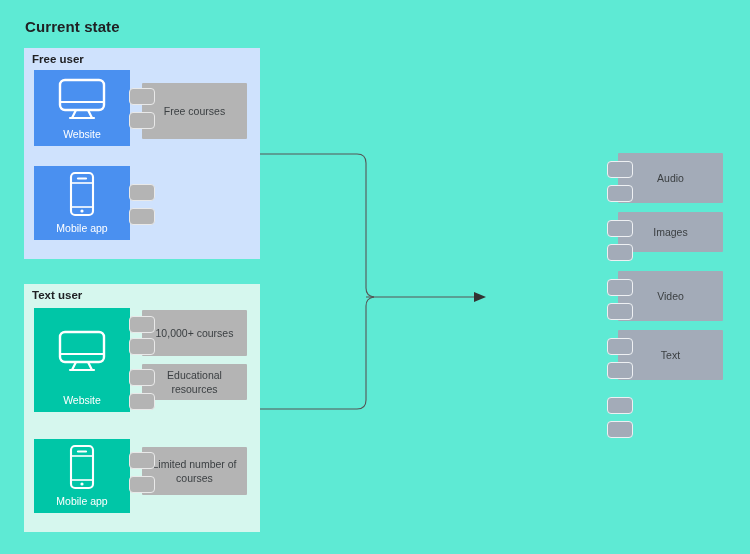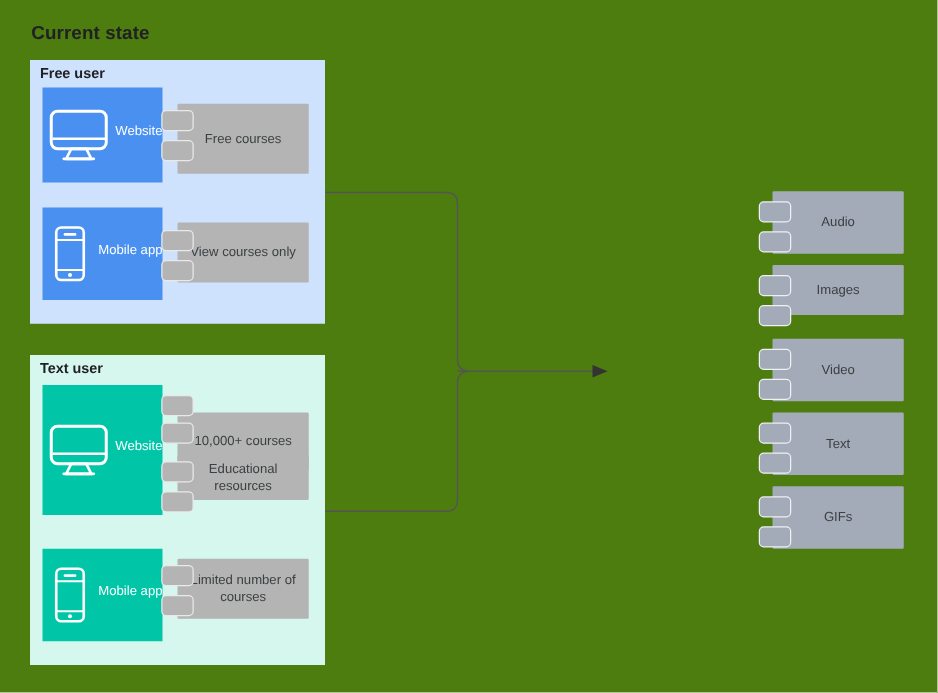--- a/index.html
+++ b/index.html
@@ -8,21 +8,21 @@
     background: #ffffff;
   }
   body {
     font-family: "Liberation Sans", sans-serif;
     -webkit-font-smoothing: antialiased;
   }
   #canvas {
     position: relative;
     width: 750px;
     height: 554px;
-    background: #4d7c0f;
+    background: #5eead4;
     overflow: hidden;
   }
 
   
   .page-title {
     position: absolute;
     left: 25px;
     top: 18px;
     font-size: 15px;
     font-weight: bold;
@@ -56,21 +56,21 @@
     font-size: 11.5px;
     font-weight: bold;
     color: #202124;
   }
 
   
   .device {
     position: absolute;
     box-sizing: border-box;
     display: flex;
-    flex-direction: row;
+    flex-direction: column;
     align-items: center;
     justify-content: flex-end;
     color: #ffffff;
     z-index: 3;
   }
   .device.blue   { background: #4a90f0; }
   .device.teal   { background: #00c6a7; }
   .device-label {
     font-size: 10.5px;
     line-height: 12px;
@@ -190,43 +190,40 @@
         <line x1="12" y1="7.5" x2="20" y2="7.5" stroke="#ffffff" stroke-width="2.2" stroke-linecap="round"></line>
         <line x1="5" y1="12" x2="27" y2="12" stroke="#ffffff" stroke-width="1.6"></line>
         <line x1="5" y1="36" x2="27" y2="36" stroke="#ffffff" stroke-width="1.6"></line>
         <circle cx="16" cy="40" r="1.6" fill="#ffffff"></circle>
       </svg>
     </div>
     <div class="device-label">Mobile app</div>
   </div>
   <div class="tab grey" style="left:129px; top:184px;"></div>
   <div class="tab grey" style="left:129px; top:208px;"></div>
-  <div class="note grey" style="left:142px; top:178px; width:105px; height:48px;">
-    <span>View courses only</span>
-  </div>
 
   <div class="group group-paid">
     <div class="group-label">Text user</div>
   </div>
 
   <div class="device teal" style="left:34px; top:308px; width:96px; height:104px;">
     <div class="device-icon">
       <svg width="52" height="44" viewBox="0 0 52 44" xmlns="http://www.w3.org/2000/svg">
         <rect x="4" y="3" width="44" height="30" rx="5" ry="5" fill="none" stroke="#ffffff" stroke-width="2.4"></rect>
         <line x1="5" y1="25" x2="47" y2="25" stroke="#ffffff" stroke-width="2"></line>
         <path d="M20 33 L16 41 L36 41 L32 33 Z" fill="none" stroke="#ffffff" stroke-width="2.2" stroke-linejoin="round"></path>
         <line x1="14" y1="41" x2="38" y2="41" stroke="#ffffff" stroke-width="2.2" stroke-linecap="round"></line>
       </svg>
     </div>
     <div class="device-label">Website</div>
   </div>
 
   <div class="tab grey" style="left:129px; top:316px;"></div>
   <div class="tab grey" style="left:129px; top:338px;"></div>
-  <div class="note grey" style="left:142px; top:310px; width:105px; height:46px;margin-top:20px;">
+  <div class="note grey" style="left:142px; top:310px; width:105px; height:46px;">
     <span>10,000+ courses</span>
   </div>
 
   <div class="tab grey" style="left:129px; top:369px;"></div>
   <div class="tab grey" style="left:129px; top:393px;"></div>
   <div class="note grey" style="left:142px; top:364px; width:105px; height:36px;">
     <span>Educational resources</span>
   </div>
 
   <div class="device teal" style="left:34px; top:439px; width:96px; height:74px;">
@@ -267,17 +264,14 @@
   </div>
 
   <div class="tab bgrey" style="left:607px; top:338px;"></div>
   <div class="tab bgrey" style="left:607px; top:362px;"></div>
   <div class="note bgrey" style="left:618px; top:330px; width:105px; height:50px;">
     <span>Text</span>
   </div>
 
   <div class="tab bgrey" style="left:607px; top:397px;"></div>
   <div class="tab bgrey" style="left:607px; top:421px;"></div>
-  <div class="note bgrey" style="left:618px; top:389px; width:105px; height:50px;">
-    <span>GIFs</span>
-  </div>
 
 </div>
 
 </body></html>

